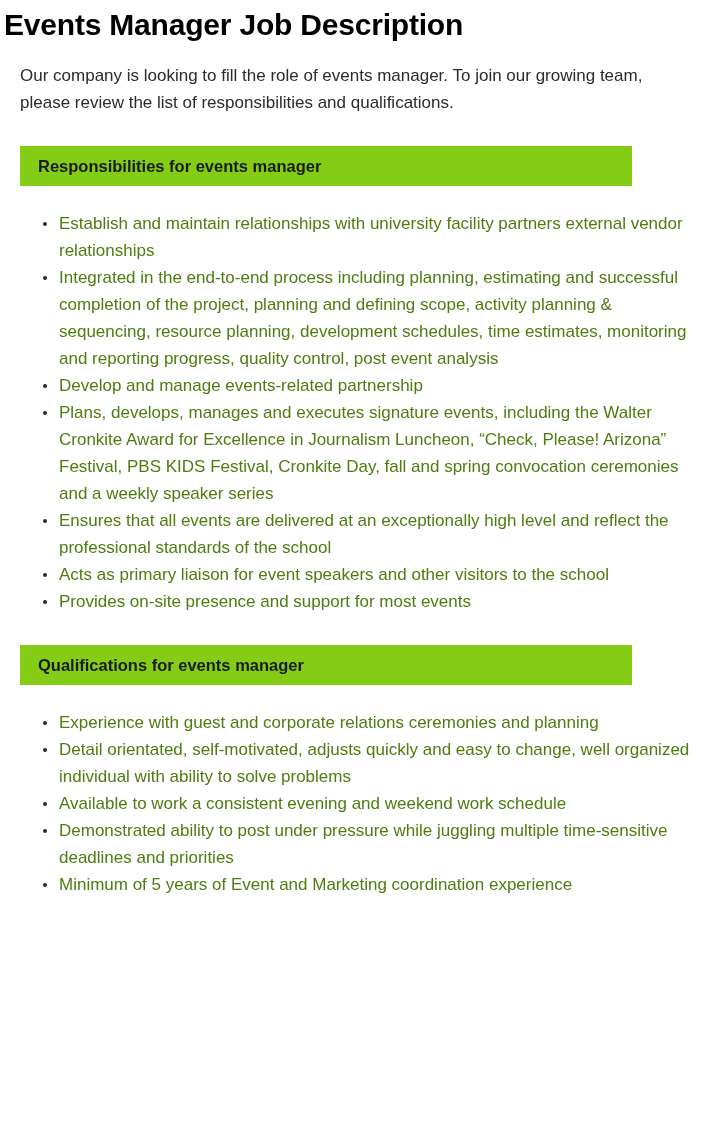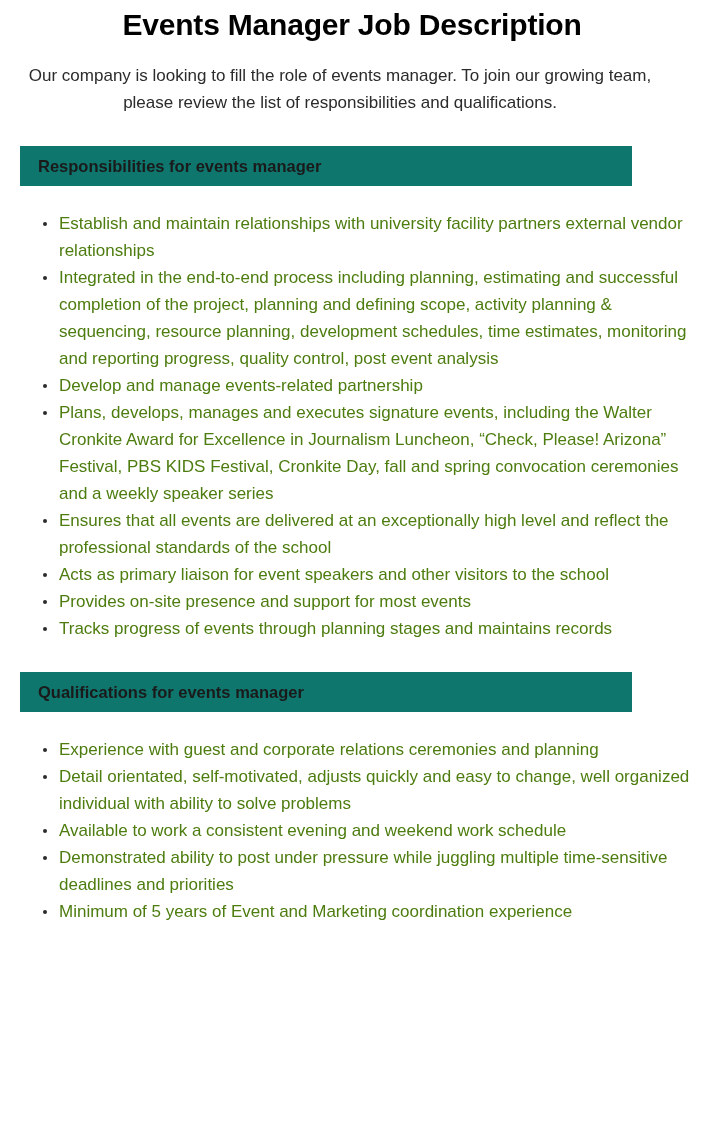--- a/index.html
+++ b/index.html
@@ -21,45 +21,43 @@
     padding: 0;
     position: relative;
   }
 
   .doc-title {
     margin: 0;
     padding: 6px 20px 0 4px;
     font-size: 30px;
     line-height: 38px;
     font-weight: bold;
-    text-align: center;
     color: #000000;
     letter-spacing: -0.2px;
   }
 
   .intro {
     margin: 0;
     padding: 18px 20px 0 20px;
     font-size: 17px;
     line-height: 27px;
     color: #2b2b2b;
     max-width: 680px;
     box-sizing: border-box;
-    text-align: center;
   }
 
   .section {
     margin: 0;
   }
 
   .section-header {
     margin: 0 20px 0 20px;
     width: 612px;
     box-sizing: border-box;
-    background: #0f766e;
+    background: #84cc16;
     padding: 10px 0 10px 18px;
     font-size: 16.5px;
     line-height: 20px;
     font-weight: bold;
     color: #1a1a1a;
   }
 
   .bullet-list {
     list-style: none;
     margin: 0;
@@ -104,21 +102,20 @@
     <div class="section-header">Responsibilities for events manager</div>
     <div class="spacer-after-header"></div>
     <ul class="bullet-list">
       <li class="bullet-item">Establish and maintain relationships with university facility partners external vendor relationships</li>
       <li class="bullet-item">Integrated in the end-to-end process including planning, estimating and successful completion of the project, planning and defining scope, activity planning &amp; sequencing, resource planning, development schedules, time estimates, monitoring and reporting progress, quality control, post event analysis</li>
       <li class="bullet-item">Develop and manage events-related partnership</li>
       <li class="bullet-item">Plans, develops, manages and executes signature events, including the Walter Cronkite Award for Excellence in Journalism Luncheon, “Check, Please! Arizona” Festival, PBS KIDS Festival, Cronkite Day, fall and spring convocation ceremonies and a weekly speaker series</li>
       <li class="bullet-item">Ensures that all events are delivered at an exceptionally high level and reflect the professional standards of the school</li>
       <li class="bullet-item">Acts as primary liaison for event speakers and other visitors to the school</li>
       <li class="bullet-item">Provides on-site presence and support for most events</li>
-      <li class="bullet-item">Tracks progress of events through planning stages and maintains records</li>
     </ul>
   </div>
 
   <div class="spacer-before-header"></div>
 
   <div class="section">
     <div class="section-header">Qualifications for events manager</div>
     <div class="spacer-after-header"></div>
     <ul class="bullet-list">
       <li class="bullet-item">Experience with guest and corporate relations ceremonies and planning</li>

